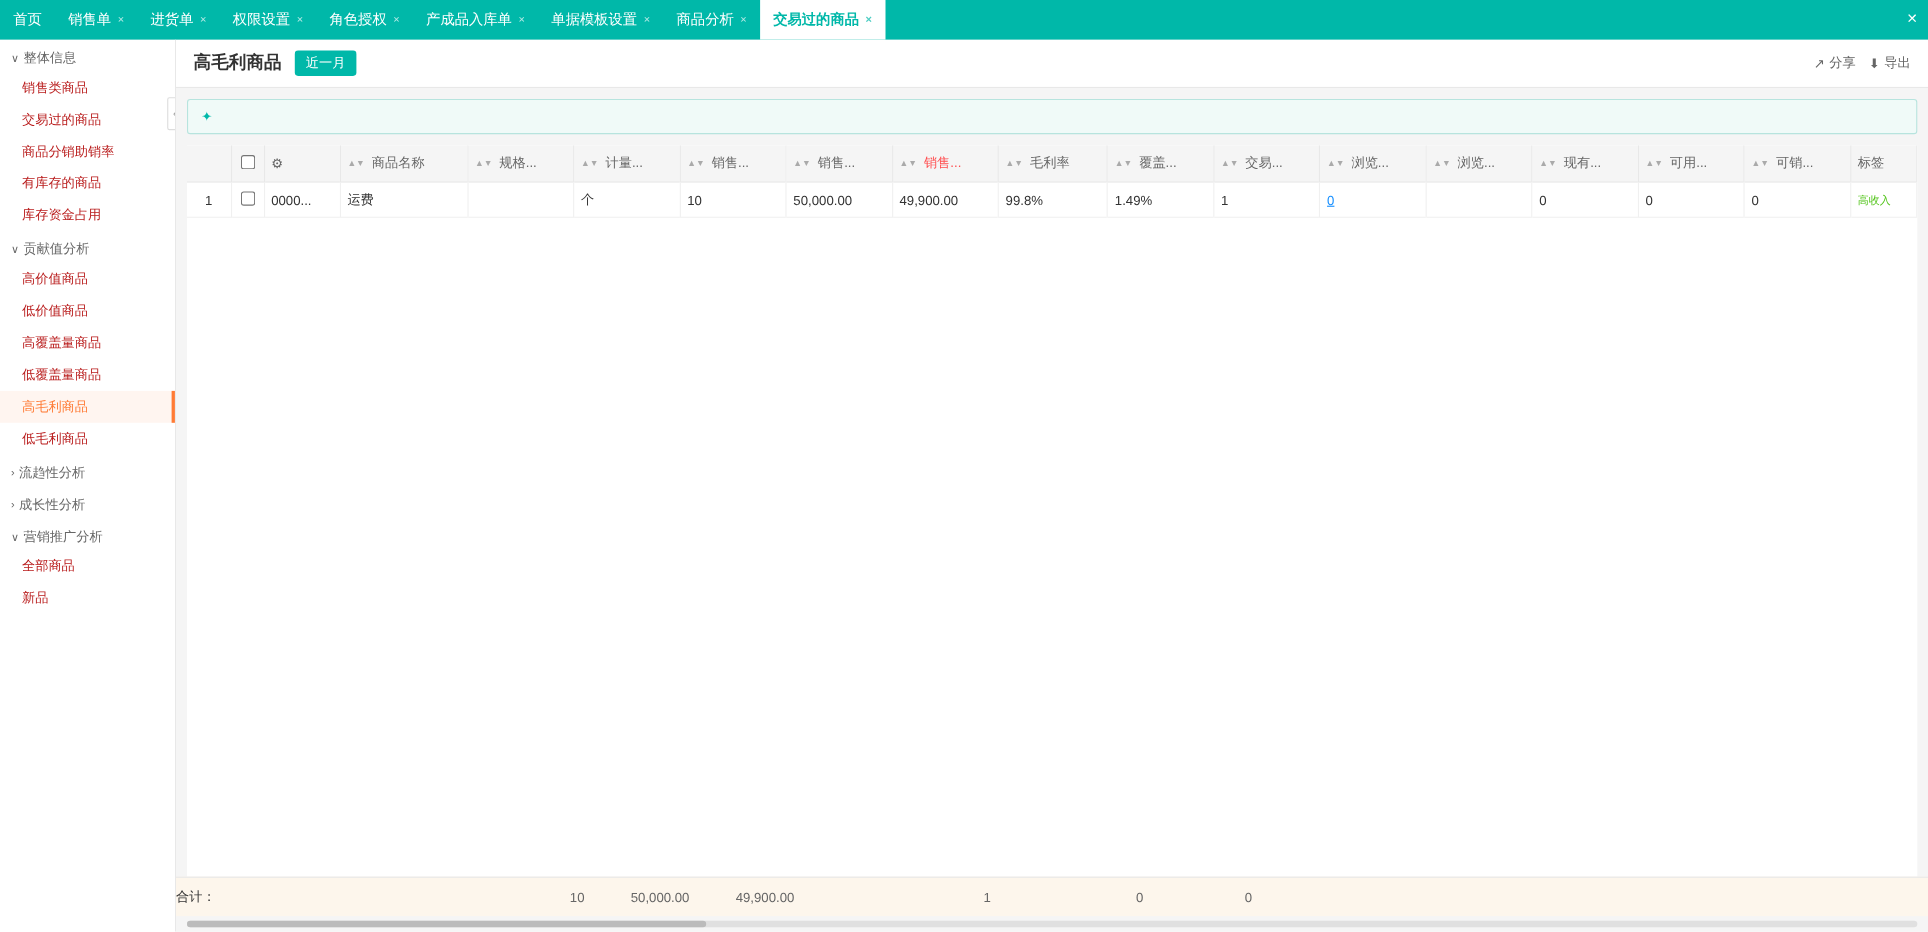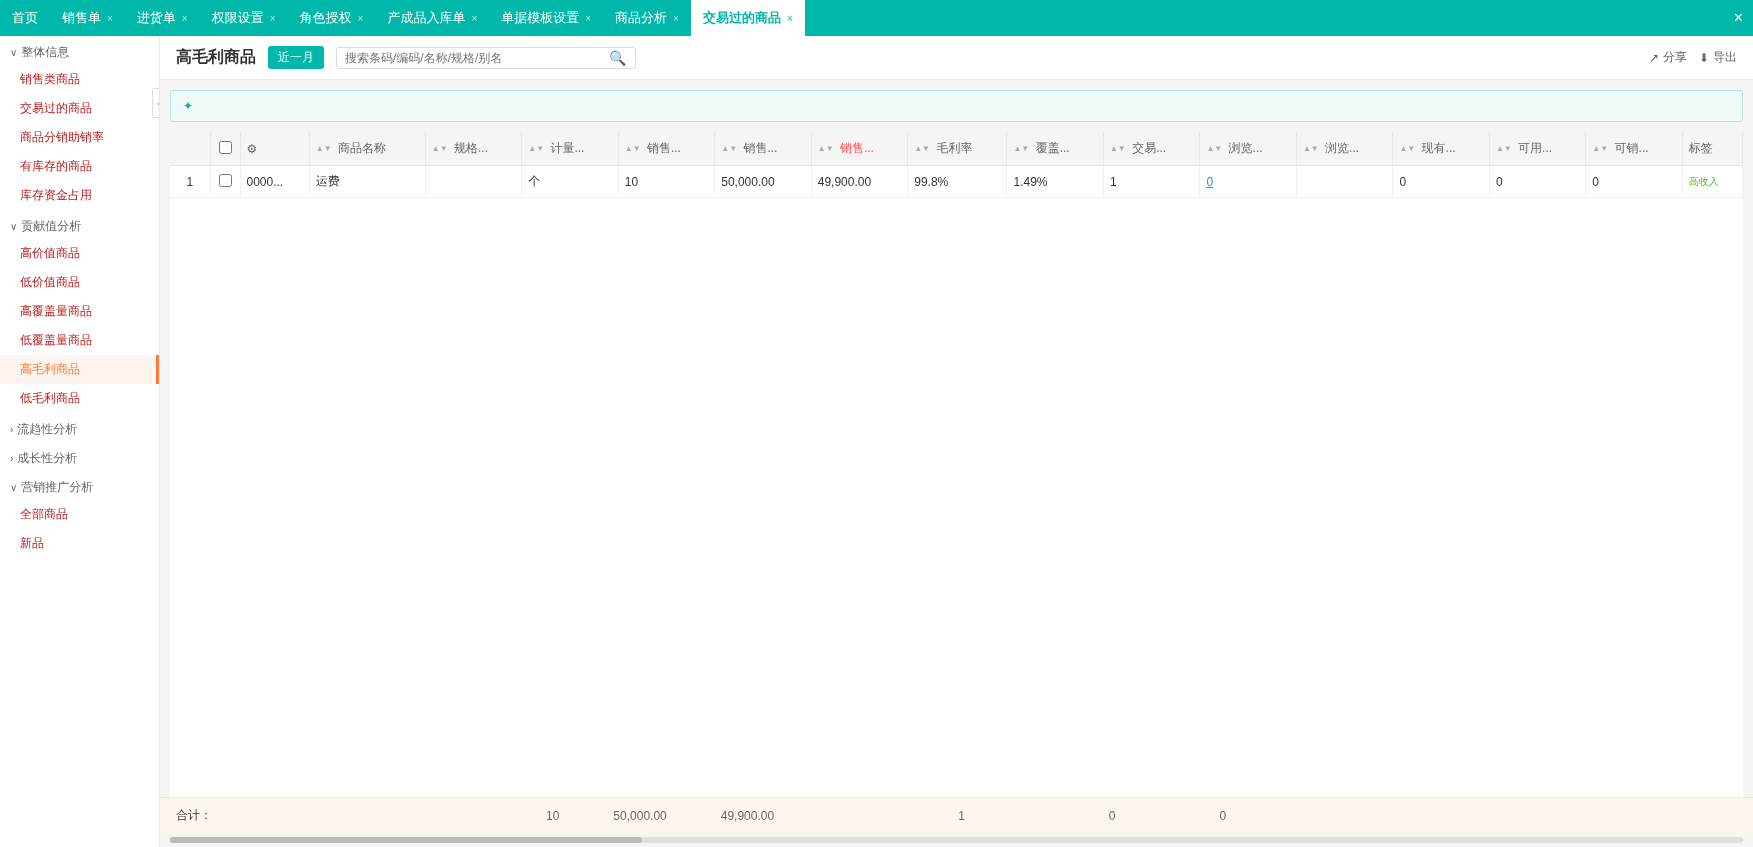--- a/index.html
+++ b/index.html
@@ -218,26 +218,26 @@
       color: #333;
       border-right: 1px solid #f0f0f0;
       white-space: nowrap;
     }
     .tag-high { color: #52c41a; font-size: 10px; }
 
     
     .totals-bar {
       background: #fdf6ec;
       border-top: 1px solid #e8e8e8;
-      padding: 8px 16px;
+      padding: 8px 0;
       display: flex;
       align-items: center;
       font-size: 12px;
       color: #666;
-      gap: 24px;
+      gap: 12px;
       min-height: 36px;
     }
     .totals-label { color: #333; margin-right: 10px; }
 
     
     .scroll-bar-container {
       background: #f5f5f5;
       height: 14px;
       display: flex;
       align-items: center;
@@ -377,24 +377,20 @@
     <div class="sidebar-item">
       <span>新品</span>
     </div>
   </div>
 
   <div class="content">
 
     <div class="content-header">
       <span class="content-title">高毛利商品</span>
       <button class="time-btn">近一月</button>
-      <div class="search-box">
-        <input type="text" placeholder="搜索条码/编码/名称/规格/别名" style="">
-        <span class="search-icon">🔍</span>
-      </div>
       <div class="header-actions">
         <div class="action-btn">
           <span>↗</span>
           <span>分享</span>
         </div>
         <div class="action-btn">
           <span>⬇</span>
           <span>导出</span>
         </div>
       </div>

